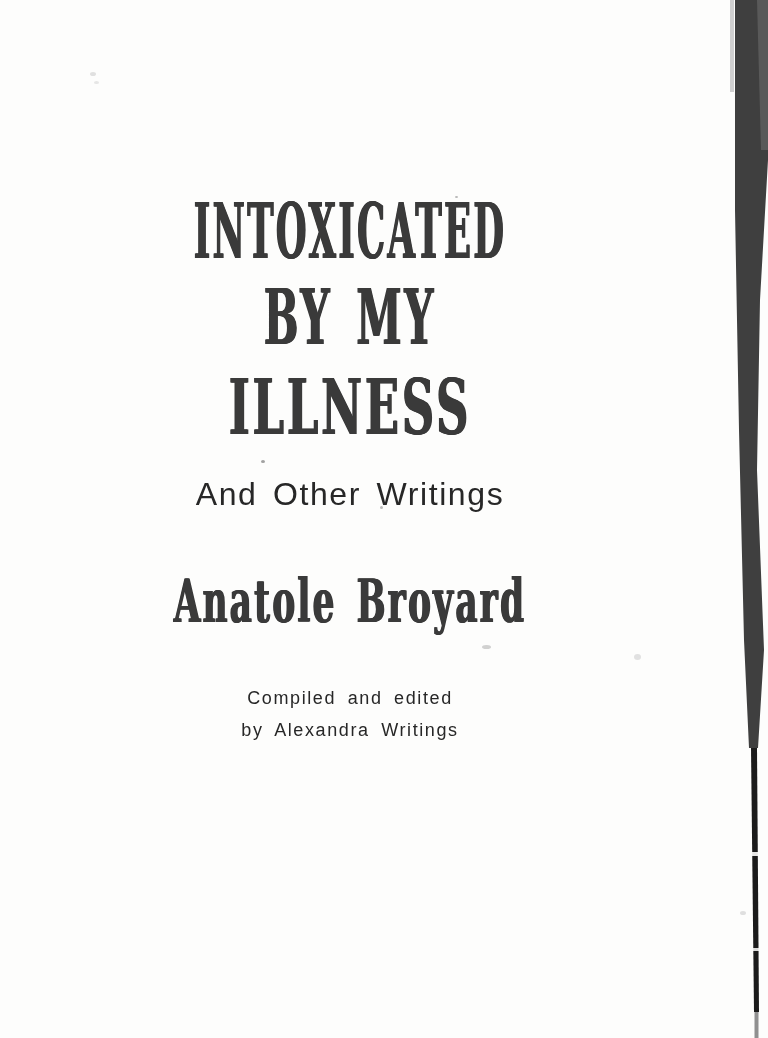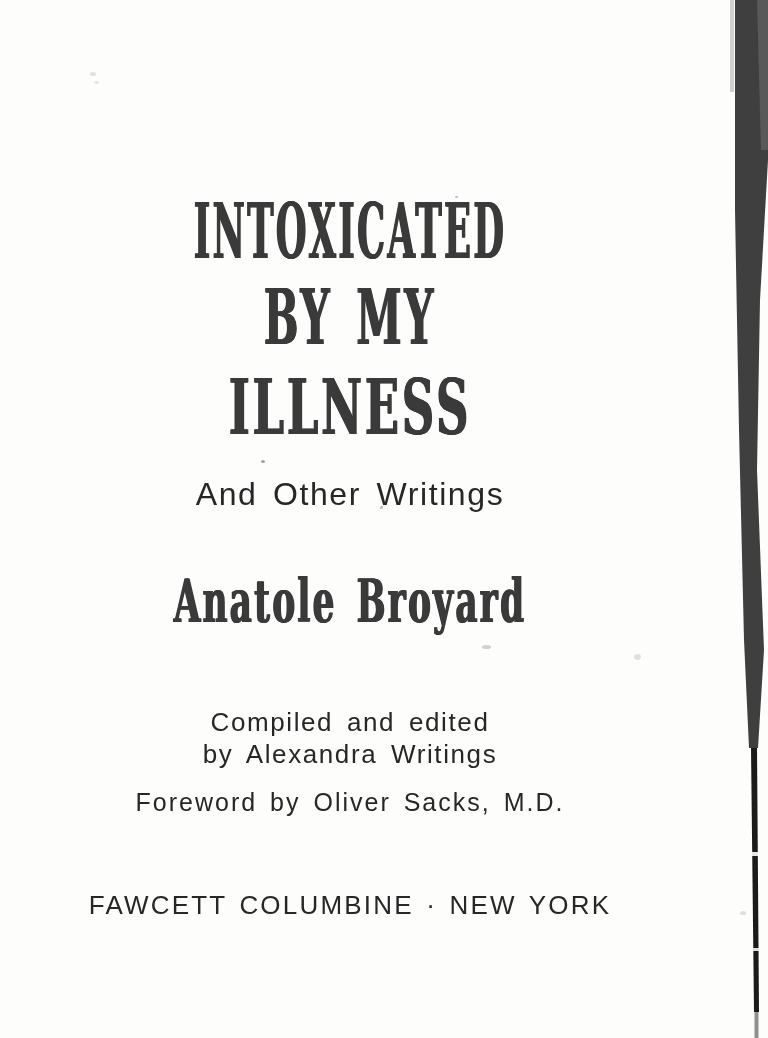--- a/index.html
+++ b/index.html
@@ -24,21 +24,21 @@
     letter-spacing:5px;word-spacing:14px;
   }
   .t1,.t2,.t3{font-size:77px;line-height:77px;}
   .t1{top:193px;transform:scaleX(.46);}
   .t2{top:279px;transform:scaleX(.53);}
   .t3{top:369px;transform:scaleX(.58);}
   .author{top:571px;font-size:60px;line-height:60px;transform:scaleX(.57);letter-spacing:4px;word-spacing:10px;}
 
   .sans{color:var(--ink);letter-spacing:1.6px;word-spacing:5px;}
   .subtitle{top:457px;font-size:32px;line-height:38px;margin-top:18px;}
-  .credits{top:706px;font-size:26px;line-height:32px;}
+  .credits{top:682px;font-size:18px;line-height:32px;}
   .foreword{top:790px;font-size:25px;line-height:25px;letter-spacing:2px;word-spacing:4px;}
   .imprint{top:892px;font-size:26px;line-height:26px;letter-spacing:2.2px;word-spacing:3px;}
 
   .spine-svg{position:absolute;top:0;left:0;pointer-events:none;}
 
   .speck{position:absolute;border-radius:50%;}
   .s1{left:90px;top:72px;width:6px;height:4px;background:#c9c9c9;opacity:.55;}
   .s2{left:94px;top:81px;width:5px;height:3px;background:#cfcfcf;opacity:.5;}
   .s3{left:261px;top:460px;width:4px;height:3px;background:#8a8a8a;opacity:.8;}
   .s4{left:380px;top:506px;width:3px;height:3px;background:#9f9f9f;opacity:.7;}
@@ -59,23 +59,21 @@
     <span>And Other Writings</span><br>
   </div>
 
   <div class="line display author">Anatole Broyard</div>
 
   <div class="line sans credits">
     <span>Compiled and edited</span><br>
     <span>by Alexandra Writings</span>
   </div>
 
-  <div class="line sans foreword">Foreword by Oliver Sacks, M.D.</div>
 
-  <div class="line sans imprint">FAWCETT COLUMBINE · NEW YORK</div>
 </div>
 
 <svg class="spine-svg" width="768" height="1038" viewBox="0 0 768 1038">
 
   <rect x="730" y="0" width="4" height="92" fill="#b3b3b3" opacity="0.6"></rect>
 
   <path d="M735,0 L768,0 L768,160 L760,300 L757,470 L764,650 L758,748 L749,748 L744,640 L739,430 L735,210 Z" fill="#3f3f3f"></path>
 
   <path d="M757,0 L768,0 L768,150 L761,150 Z" fill="#6f6f6f" opacity="0.55"></path>
 

